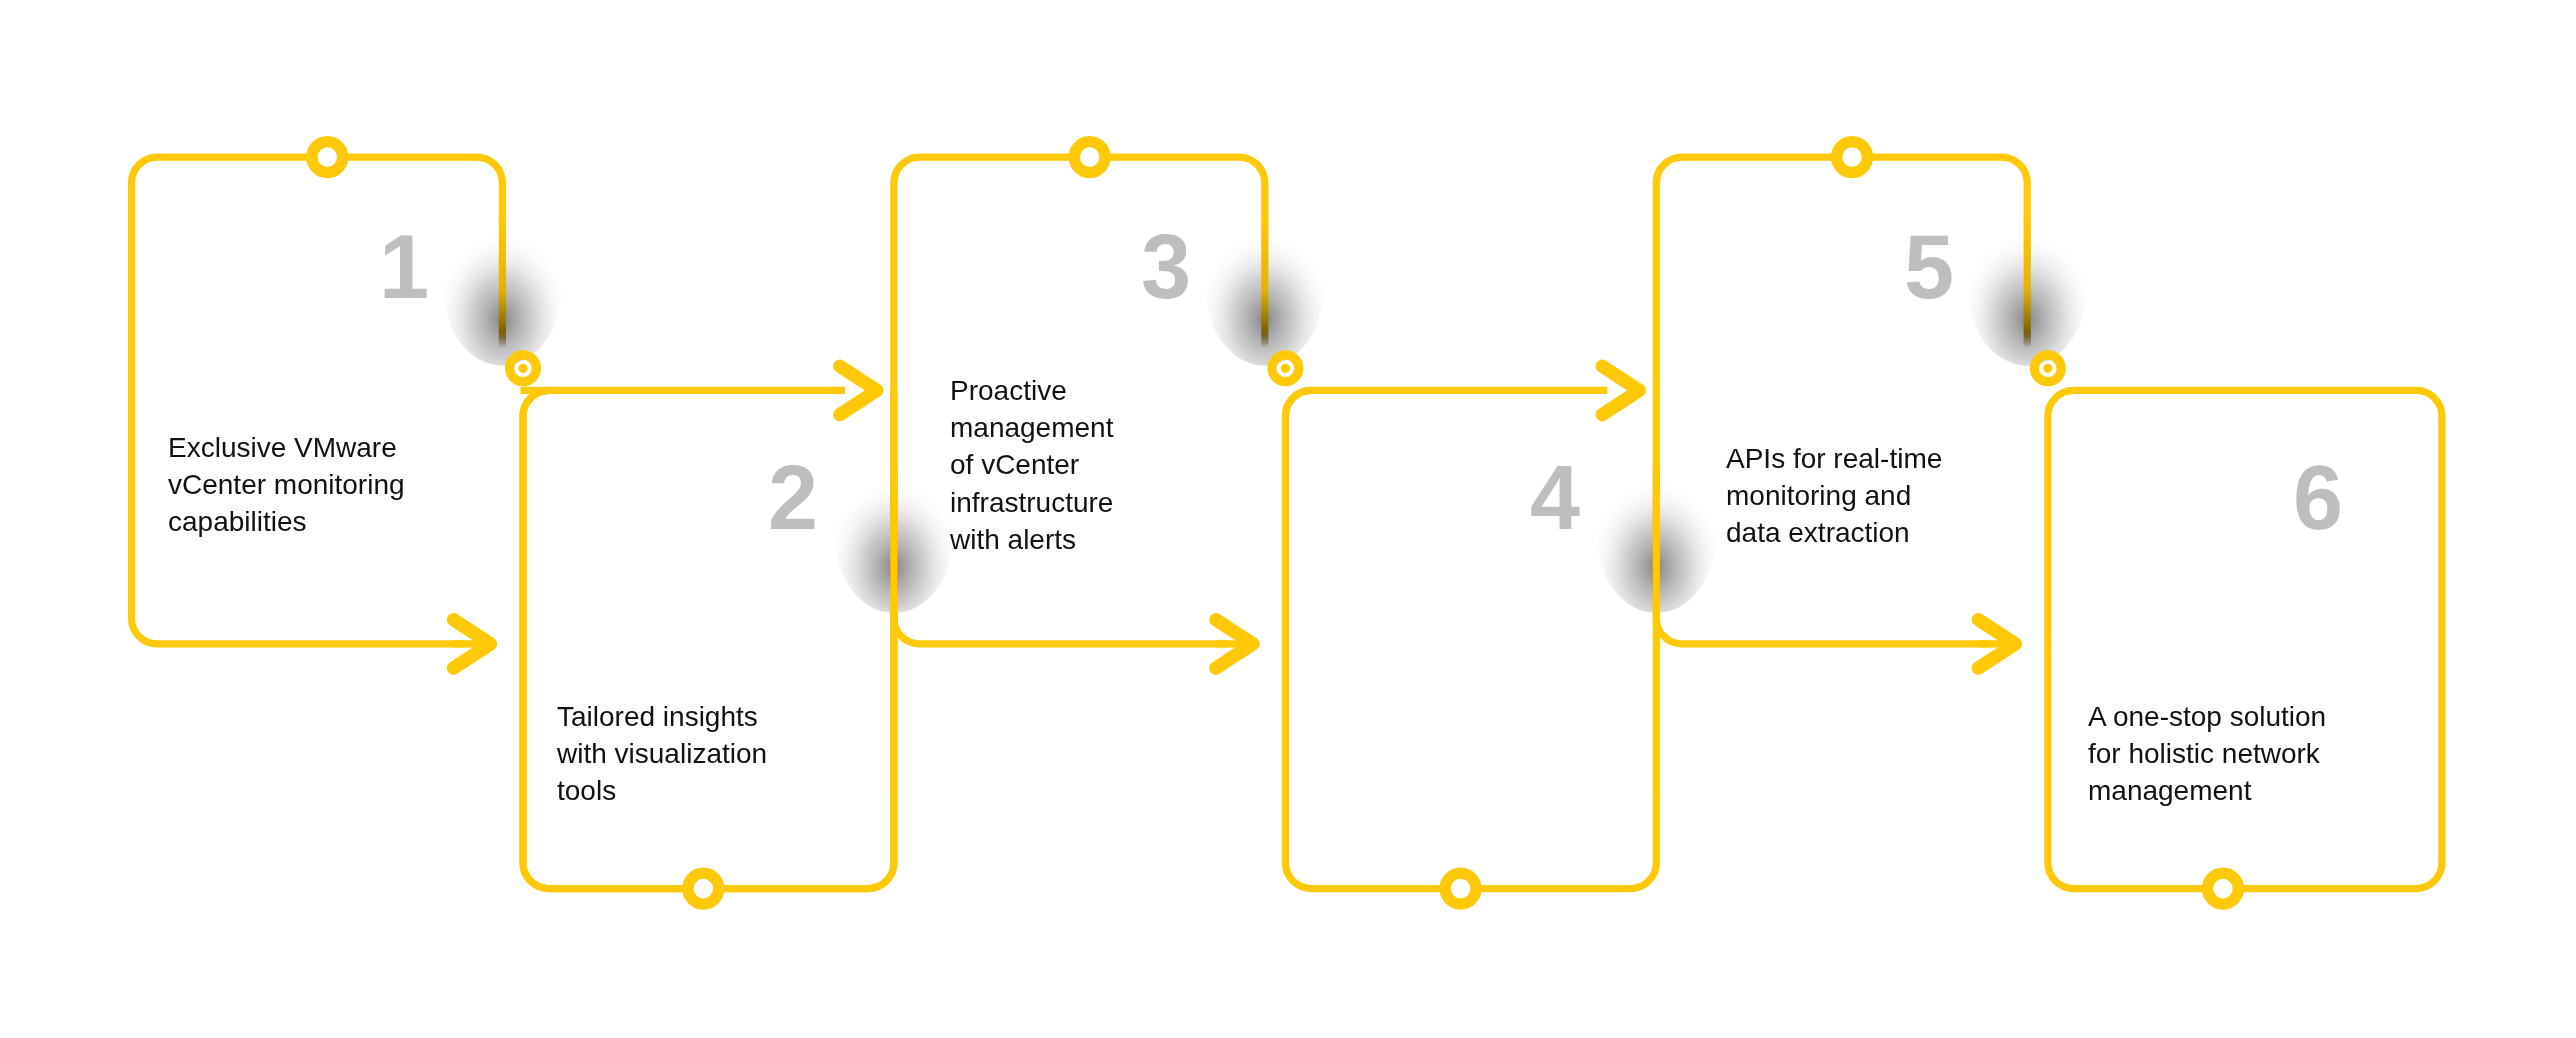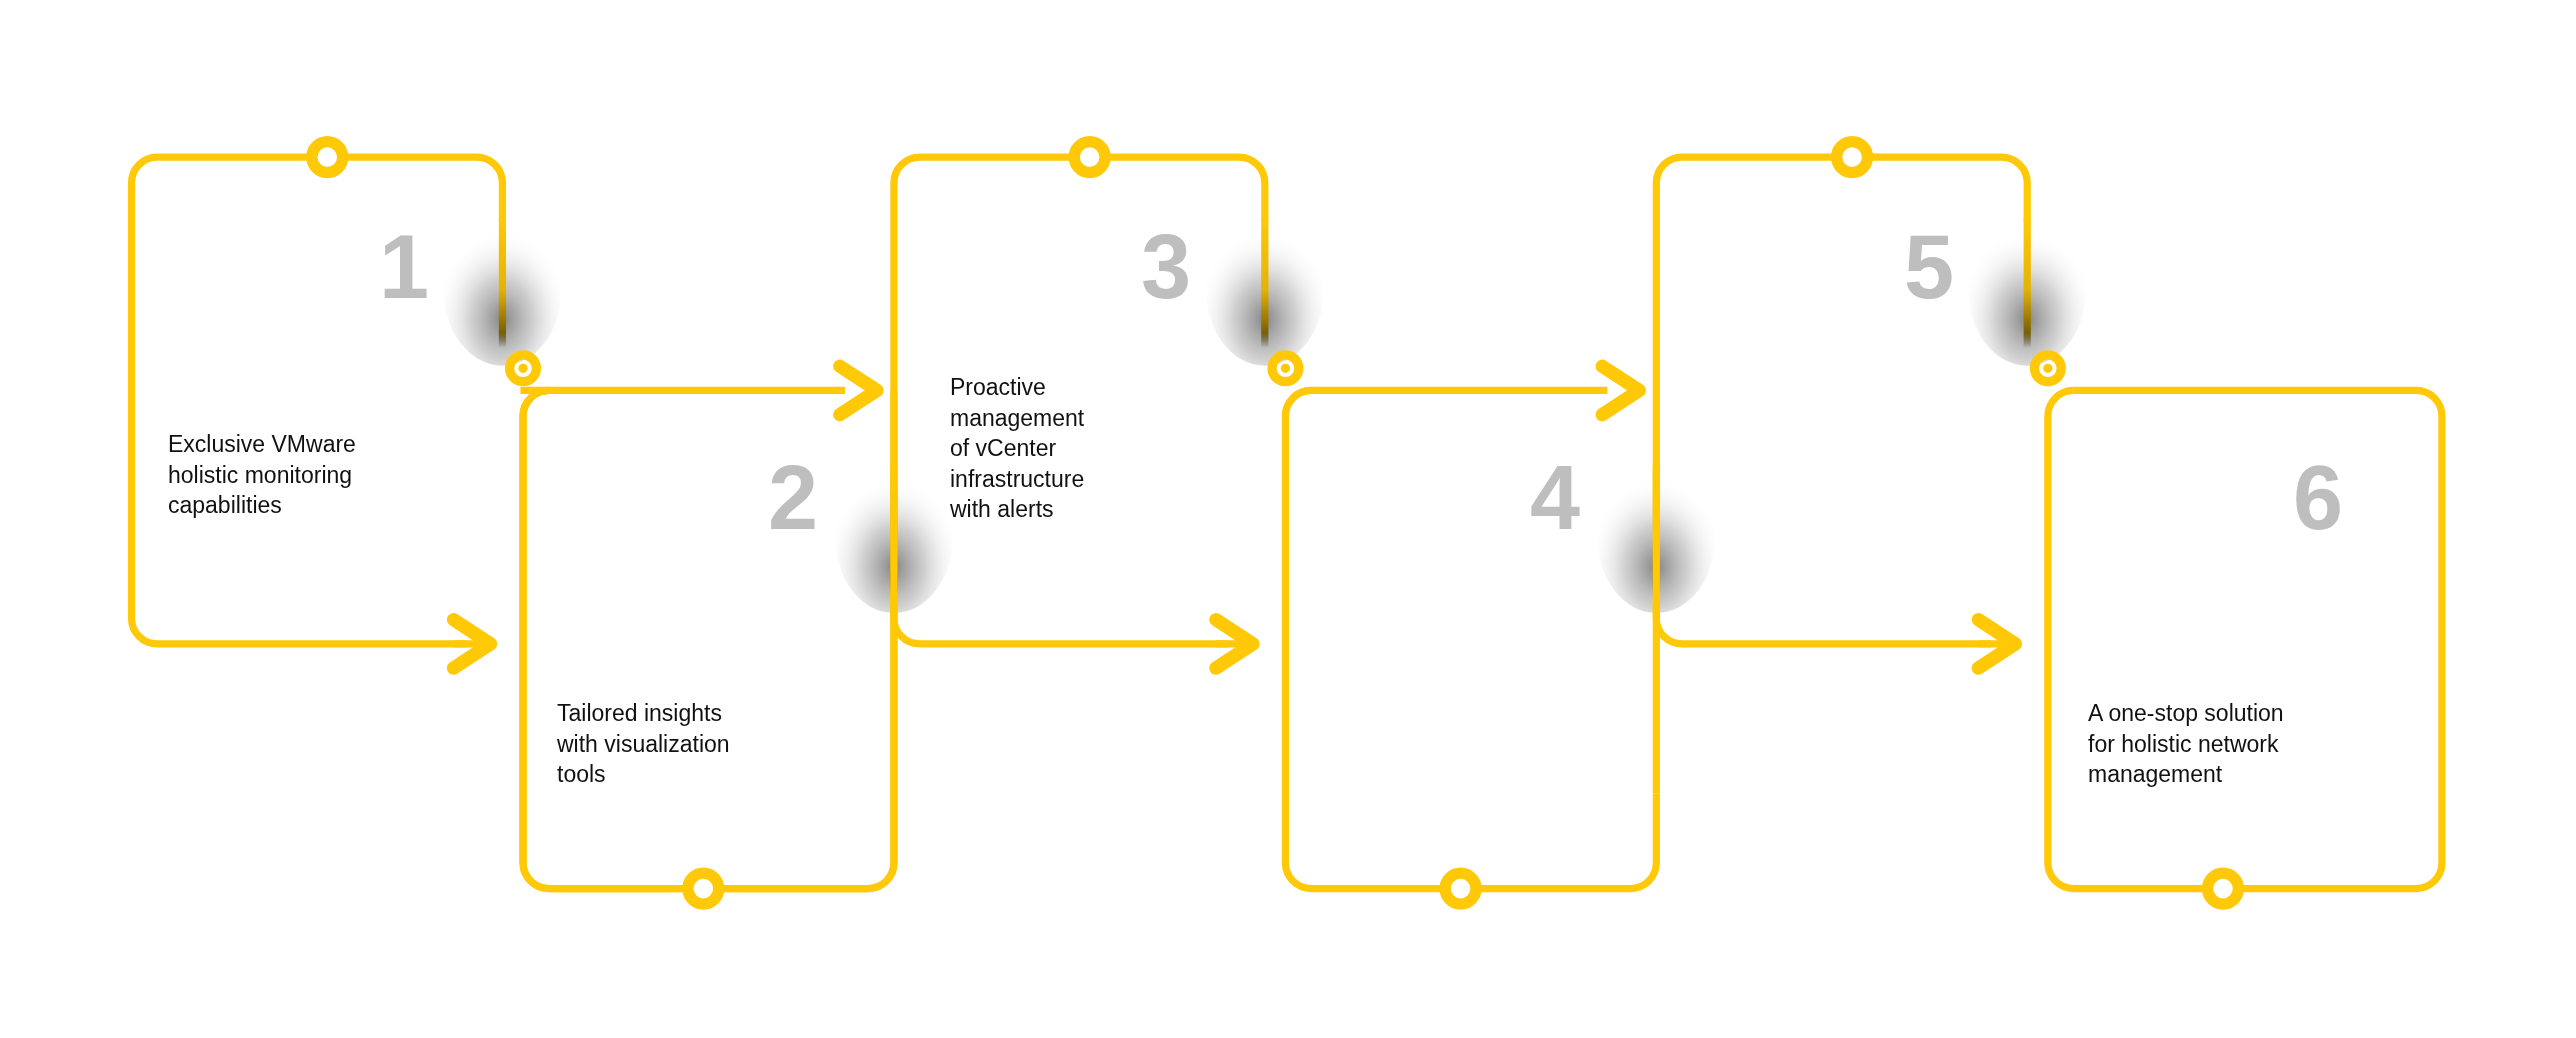--- a/index.html
+++ b/index.html
@@ -2,21 +2,21 @@
 <html style="font-size:8.2px"><head>
 <meta charset="utf-8">
 <style>
   html,body{margin:0;padding:0;background:#ffffff;}
   body{width:2576px;height:1038px;overflow:hidden;
        font-family:"Liberation Sans","DejaVu Sans",sans-serif;}
   #stage{position:relative;width:2576px;height:1038px;background:#fff;}
   #svg{position:absolute;inset:0;width:2576px;height:1038px;}
   .num{position:absolute;font-size:90px;font-weight:700;color:#bebebe;
        line-height:1;letter-spacing:-1px;user-select:none;}
-  .body-txt{position:absolute;font-size:23px;line-height:1.33;color:#111111;
+  .body-txt{position:absolute;font-size:28px;line-height:1.33;color:#111111;
             white-space:pre-line;font-weight:400;}
 </style>
 </head>
 <body>
 
 <div id="stage">
 
   <svg id="svg" viewBox="0 0 5000 2015">
     <defs>
 
@@ -126,28 +126,31 @@
   </svg>
 
   <div class="num" style="left:379px;top:222px;">1</div>
   <div class="num" style="left:768px;top:453px;">2</div>
   <div class="num" style="left:1141px;top:222px;">3</div>
   <div class="num" style="left:1530px;top:453px;">4</div>
   <div class="num" style="left:1904px;top:222px;">5</div>
   <div class="num" style="left:2293px;top:453px;">6</div>
 
   <div class="body-txt" style="left:168px;top:429px;width:330px;">Exclusive VMware
-holistic monitoring
+vCenter monitoring
 capabilities</div>
   <div class="body-txt" style="left:557px;top:688px;width:330px;margin-top:10px;">Tailored insights
 with visualization
 tools</div>
   <div class="body-txt" style="left:950px;top:372px;width:319px;">Proactive
 management
 of vCenter
 infrastructure
 with alerts</div>
+  <div class="body-txt" style="left:1726px;top:440px;width:319px;">APIs for real-time
+monitoring and
+data extraction</div>
   <div class="body-txt" style="left:2088px;top:698px;width:361px;">A one-stop solution
 for holistic network
 management</div>
 
 </div>
 
 
 </body></html>

